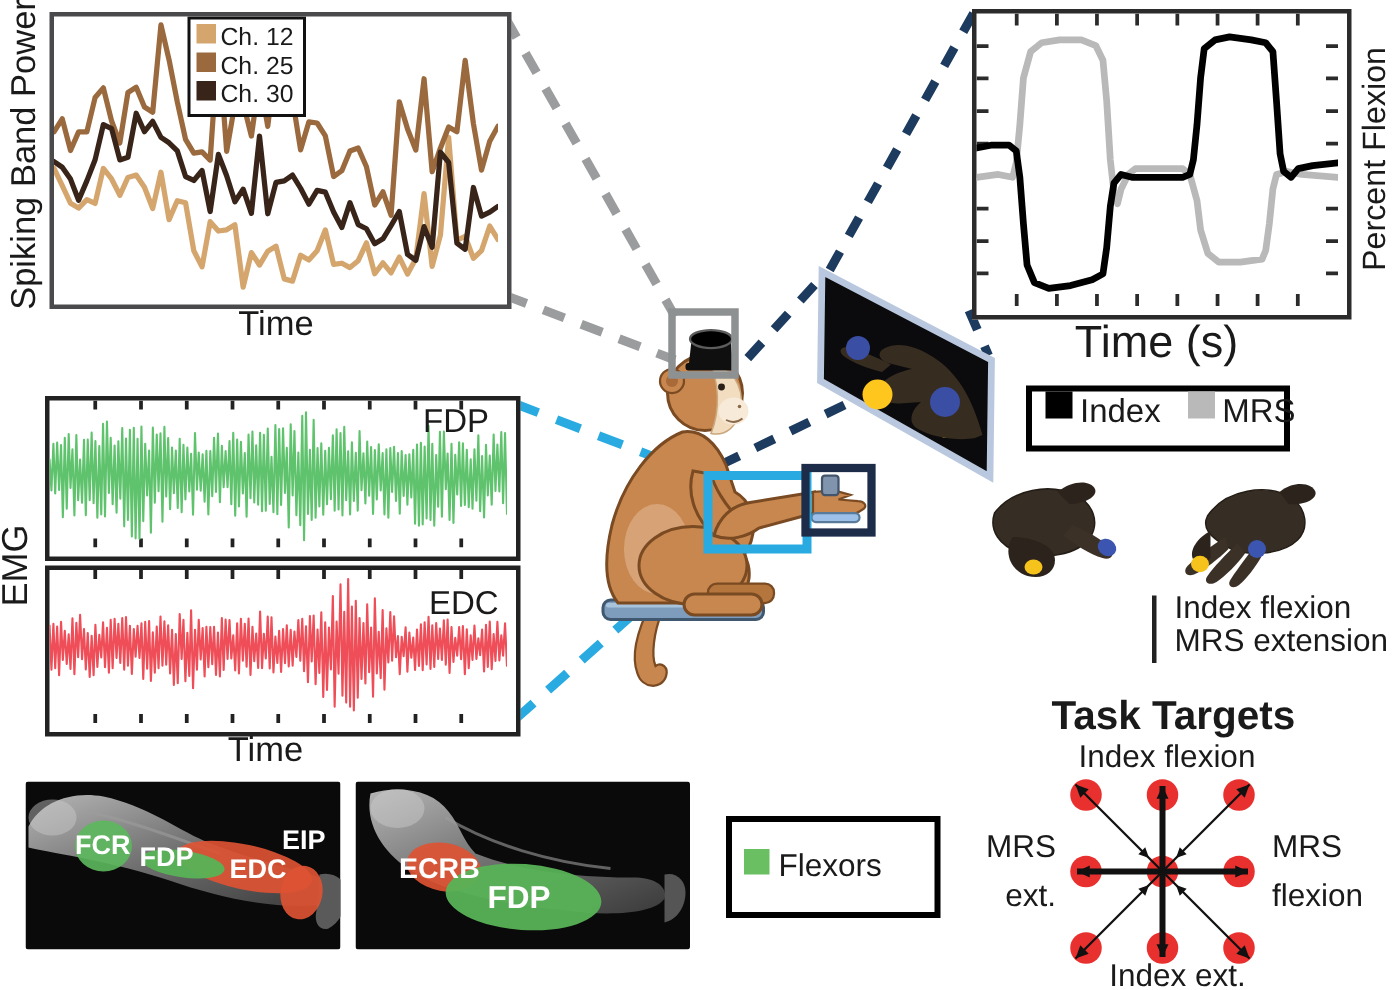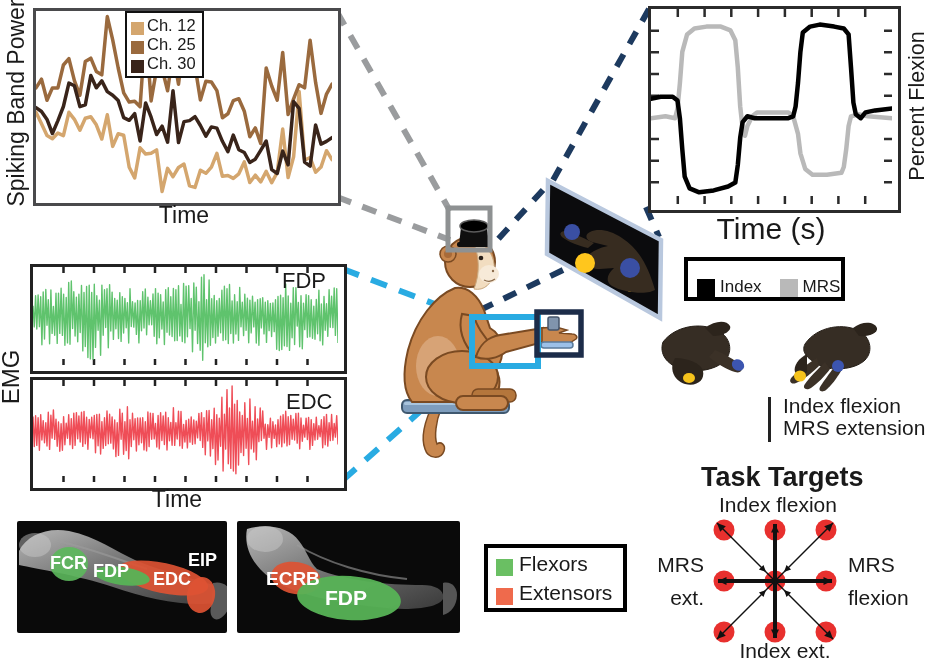--- a/index.html
+++ b/index.html
@@ -3,21 +3,21 @@
 <meta charset="utf-8">
 <style>
   html,body{margin:0;padding:0;background:#fff;}
   #fig{position:relative;width:931px;height:660px;background:#fff;overflow:hidden;
        font-family:"Liberation Sans",sans-serif;color:#1a1a1a;}
   .abs{position:absolute;}
   .lbl{position:absolute;color:#1a1a1a;white-space:nowrap;}
   .rot{transform:translate(-50%,-50%) rotate(-90deg);}
   .cx{transform:translateX(-50%);}
   .box{position:absolute;background:#fff;box-sizing:content-box;}
-  .legend-row{display:flex;align-items:flex-end;}
+  .legend-row{display:flex;align-items:flex-start;}
   .sw{display:inline-block;flex:none;}
   svg{display:block;}
 </style>
 </head>
 <body>
 
 <div id="fig">
 
   <svg class="abs" style="left:0;top:0;" width="931" height="660">
     <g stroke="#9a9c9e" stroke-width="6" stroke-dasharray="15 12" fill="none">
@@ -70,21 +70,21 @@
         <path d="M160.7,0 V8 M160.7,195 V187 M0,130.0 H8 M241,130.0 H233" stroke="#2b2b2b" stroke-width="2.5" fill="none"></path>
         <path d="M187.4,0 V8 M187.4,195 V187 M0,151.7 H8 M241,151.7 H233" stroke="#2b2b2b" stroke-width="2.5" fill="none"></path>
         <path d="M214.2,0 V8 M214.2,195 V187 M0,173.3 H8 M241,173.3 H233" stroke="#2b2b2b" stroke-width="2.5" fill="none"></path>
         <polyline points="0.0,109.2 14.5,107.3 24.1,109.2 26.5,99.5 28.9,74.1 31.3,42.9 36.1,25.4 43.4,19.5 55.4,17.6 69.9,17.6 79.5,21.4 84.3,31.2 86.8,58.5 89.2,97.5 91.6,119.0 94.0,126.8 96.4,117.0 101.2,107.3 106.0,103.4 137.4,103.4 142.2,107.3 147.0,124.8 149.4,144.3 154.2,159.9 161.5,165.8 175.9,165.8 190.4,163.8 192.8,158.0 195.2,140.4 197.6,117.0 200.0,107.3 207.3,105.3 216.9,107.3 241.0,109.2" fill="none" stroke="#b9b9b9" stroke-width="4.5" stroke-linejoin="round" stroke-linecap="round"></polyline>
         <polyline points="0.0,89.7 9.6,87.8 21.7,87.8 26.5,91.6 28.9,109.2 31.3,140.4 33.7,167.7 38.6,179.4 48.2,183.3 62.7,181.4 77.1,177.5 84.3,173.6 86.8,156.0 89.2,128.7 91.6,113.1 96.4,107.3 103.6,109.2 137.4,109.2 142.2,107.3 144.6,97.5 147.0,74.1 149.4,42.9 151.8,23.4 159.1,17.6 168.7,15.6 183.2,17.6 192.8,19.5 197.6,25.4 200.0,58.5 202.4,93.6 204.8,105.3 209.7,109.2 214.5,103.4 224.1,101.4 241.0,99.5" fill="none" stroke="#000000" stroke-width="4.5" stroke-linejoin="round" stroke-linecap="round"></polyline>
       </svg>
   </div>
   <div class="lbl rot" style="left:917px;top:106px;font-size:21.5px;">Percent Flexion</div>
   <div class="lbl cx" style="left:771px;top:212px;font-size:30px;">Time (s)</div>
 
-  <div class="box" style="left:684px;top:257px;width:161px;height:44px;border:4px solid #000;box-sizing:border-box;display:flex;align-items:flex-end;padding:0 9px;font-size:17px;">
+  <div class="box" style="left:684px;top:257px;width:176px;height:44px;border:4px solid #000;box-sizing:border-box;display:flex;align-items:flex-start;padding:0 9px;font-size:22px;">
     <span class="sw" style="width: 18px; height: 18px; margin-right: 5px; background-color: rgb(0, 0, 0);"></span>
     <span>Index</span>
     <span class="sw" style="width: 18px; height: 18px; margin: 0px 5px 0px 18px; background-color: rgb(185, 185, 185);"></span>
     <span>MRS</span>
   </div>
 
   <div class="lbl rot" style="left:11px;top:377px;font-size:24px;">EMG</div>
   <div class="box" style="left:30px;top:264px;width:311px;height:104px;border:3px solid #222;">
     <svg id="svg-fdp" width="305" height="98">
         <path d="M30.5,0 V6 M30.5,98 V92" stroke="#222" stroke-width="2.5" fill="none"></path>
@@ -230,24 +230,20 @@
     <ellipse cx="59" cy="57" rx="25" ry="16" fill="#dd5333" opacity="0.92" transform="rotate(10 59 57)"></ellipse>
     <ellipse cx="112" cy="77" rx="52" ry="22" fill="#57b356" opacity="0.95" transform="rotate(4 112 77)"></ellipse>
     <text x="29" y="64" fill="#fff" font-size="19" font-weight="bold">ECRB</text>
     <text x="88" y="84" fill="#fff" font-size="21" font-weight="bold">FDP</text>
   </svg>
 
   <div class="box" style="left:484px;top:544px;width:143px;height:68px;border:4px solid #000;box-sizing:border-box;display:flex;flex-direction:column;justify-content:center;gap:5px;padding:4px 8px;font-size:21px;">
     <div class="legend-row">
       <span class="sw" style="width: 17px; height: 17px; margin-right: 6px; background-color: rgb(106, 191, 99);"></span>
       <span>Flexors</span>
-    </div>
-    <div class="legend-row">
-      <span class="sw" style="width: 17px; height: 17px; margin-right: 6px; background-color: rgb(239, 106, 76);"></span>
-      <span>Extensors</span>
     </div>
   </div>
 
   <div class="lbl" style="left:701px;top:462px;width:160px;text-align:center;font-size:27px;font-weight:bold;">Task Targets</div>
   <div class="lbl" style="left:703px;top:493px;width:150px;text-align:center;font-size:21px;">Index flexion</div>
   <svg class="abs" id="svg-task" style="left:700px;top:512px;" width="152" height="136">
       <circle cx="24" cy="18" r="10.5" fill="#e8302e"></circle>
       <circle cx="75" cy="18" r="10.5" fill="#e8302e"></circle>
       <circle cx="126" cy="18" r="10.5" fill="#e8302e"></circle>
       <circle cx="24" cy="69" r="10.5" fill="#e8302e"></circle>

